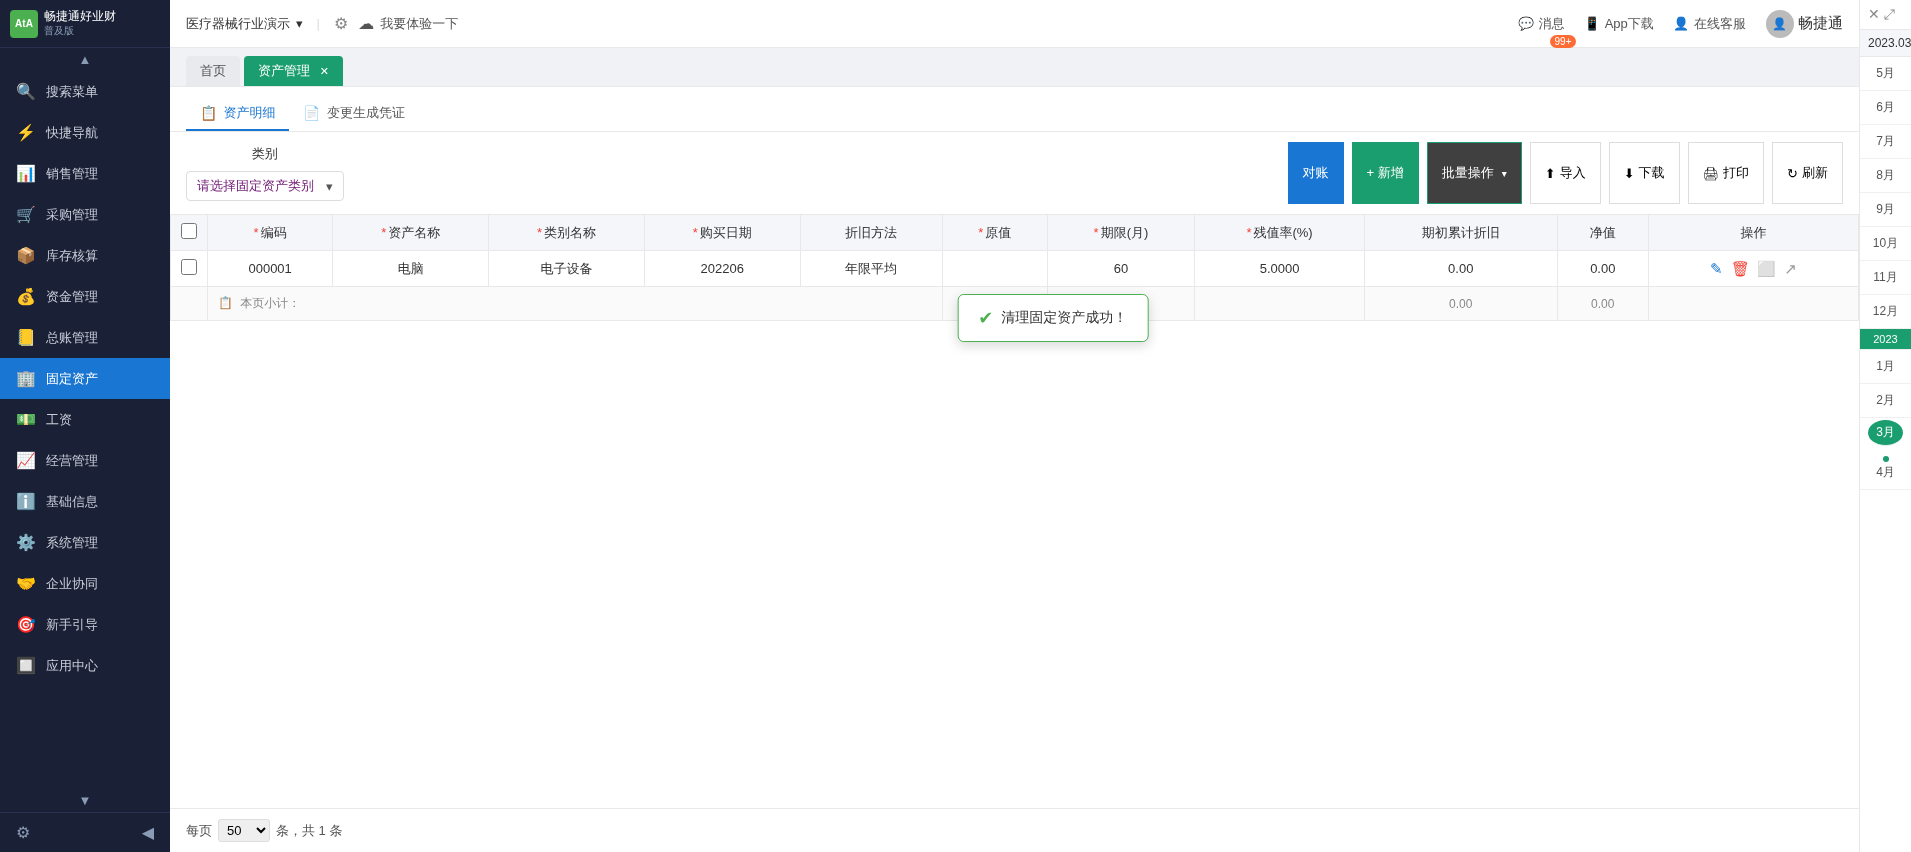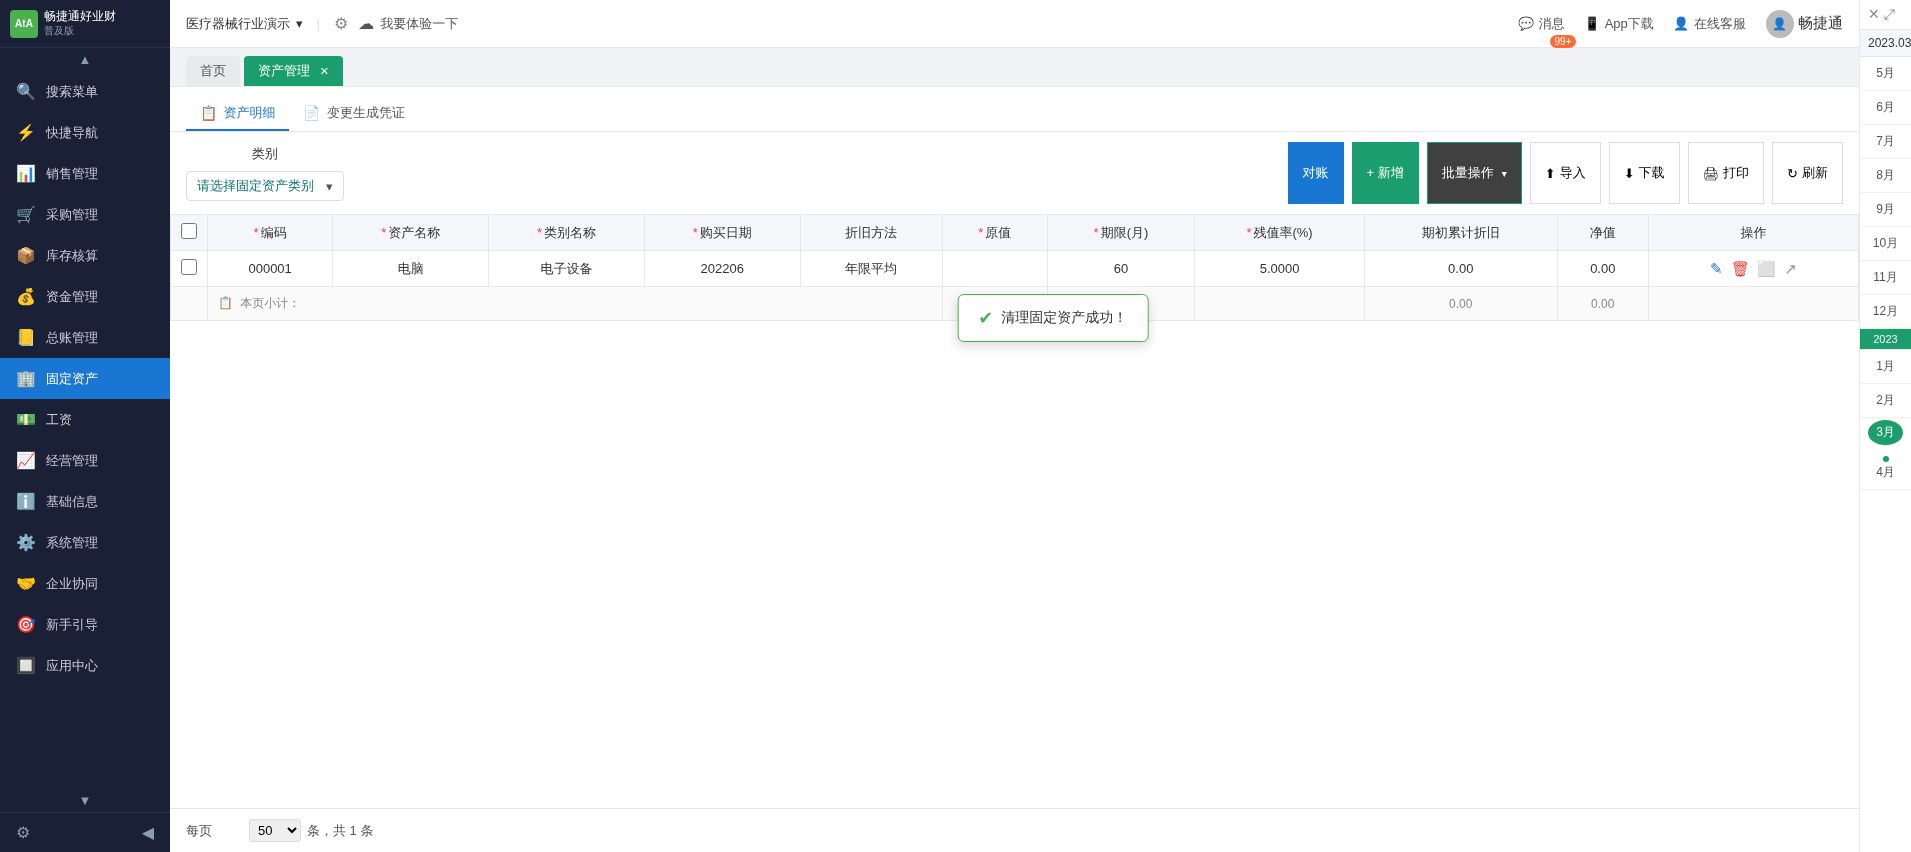--- a/index.html
+++ b/index.html
@@ -281,21 +281,21 @@
     .pagination {
       border-top: 1px solid #e8e8e8;
       padding: 10px 16px;
       display: flex; align-items: center; gap: 6px;
       font-size: 13px; color: #555;
       flex-shrink: 0;
       background: #fff;
     }
     .pagination select {
       border: 1px solid #ddd; border-radius: 3px;
-      padding: 2px 4px; font-size: 13px; margin-left: 31px;
+      padding: 2px 4px; font-size: 13px;
     }
 
     
     .right-panel {
       width: 52px;
       background: #fff;
       border-left: 1px solid #e8e8e8;
       display: flex;
       flex-direction: column;
       height: 100%;
@@ -483,21 +483,21 @@
         <div class="sub-tab">
           <span class="sub-tab-icon">📄</span>
           <span>变更生成凭证</span>
         </div>
       </div>
 
       <div class="toolbar">
         <div class="filter-row" style="padding:0; display:flex; align-items:center; gap:8px;flex-direction:column;">
           <span class="filter-label">类别</span>
           <div class="filter-select">
-            <span style="color:#0f766e;">请选择固定资产类别</span>
+            <span style="color:#701a75;">请选择固定资产类别</span>
             <span style="margin-left:8px;">▾</span>
           </div>
         </div>
         <div class="toolbar-right">
           <button class="btn btn-primary2">
             <span>对账</span>
           </button>
           <button class="btn btn-primary">
             <span>+ 新增</span>
           </button>

